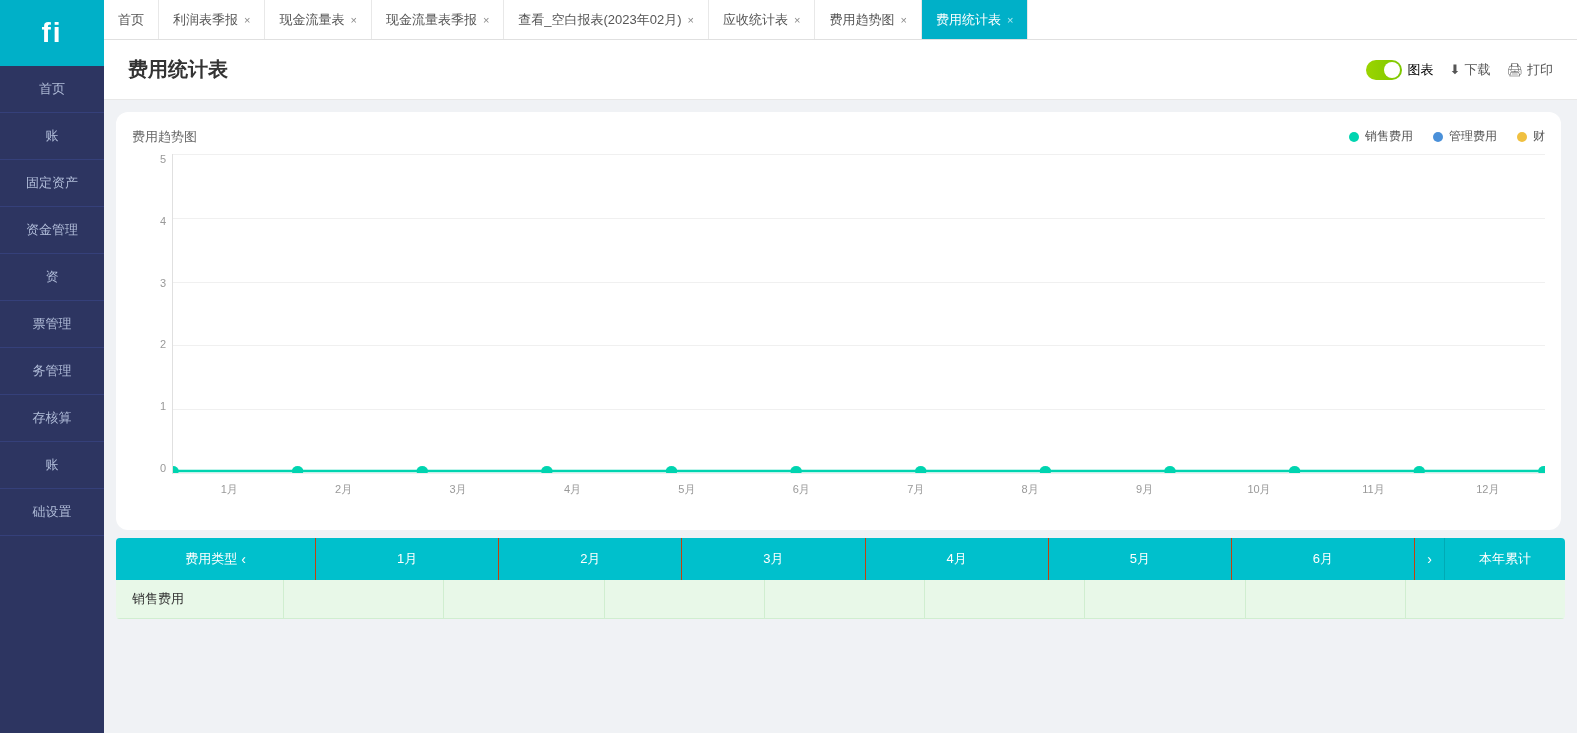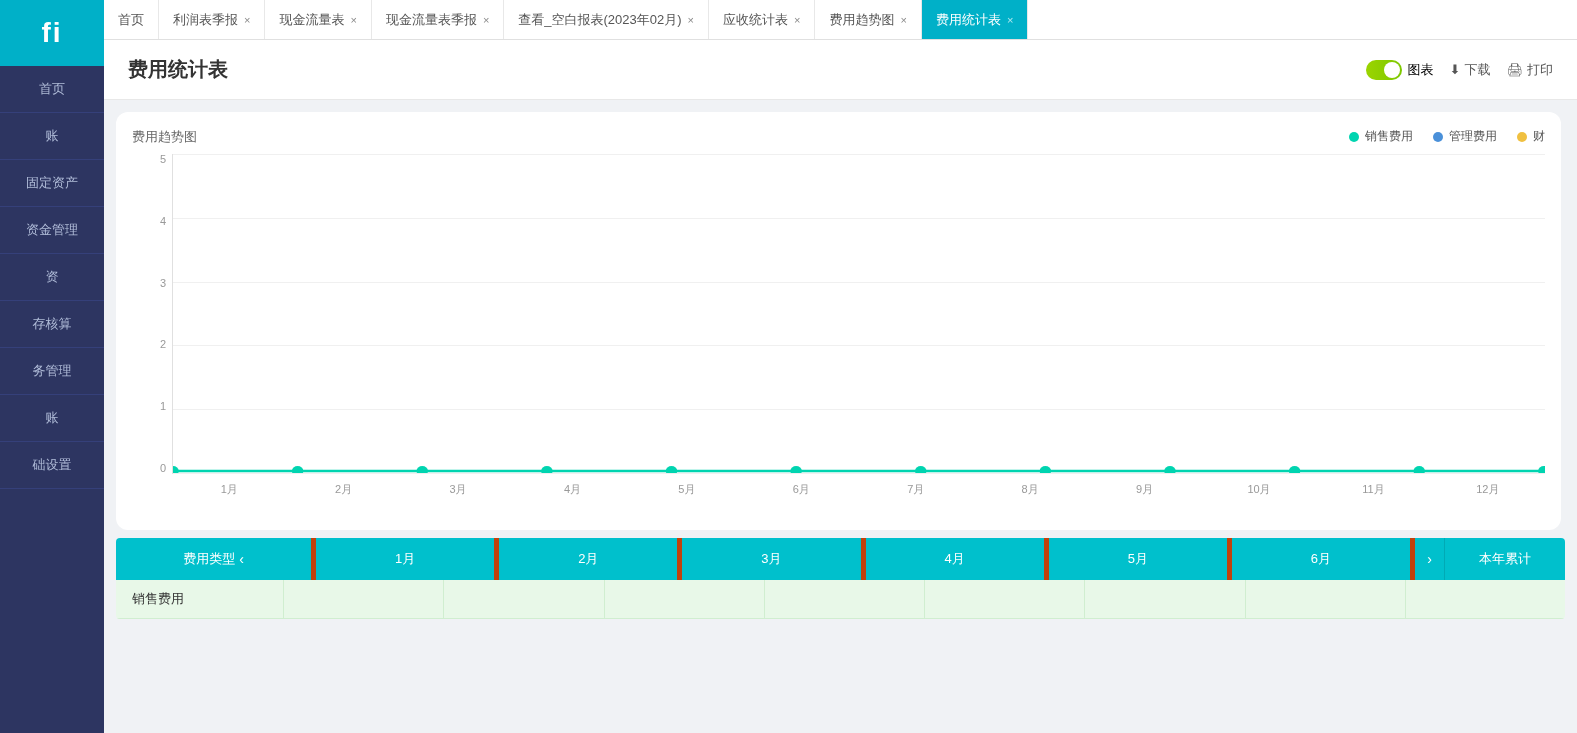--- a/index.html
+++ b/index.html
@@ -241,21 +241,21 @@
     .table-header-row {
       display: flex;
       background: #00c0cc;
       color: #fff;
       font-size: 13px;
     }
     .th {
       padding: 12px 8px;
       text-align: center;
       flex-shrink: 0;
-      border-right: 5px solid #c2410c;
+      border-right: 1px solid #c2410c;
       display: flex;
       align-items: center;
       justify-content: center;
       gap: 4px;
     }
     .th-type { width: 200px; }
     .th-month { flex: 1; }
     .th-total { width: 120px; border-right: none; }
     .nav-arrow {
       cursor: pointer;
@@ -282,22 +282,23 @@
 </head>
 <body>
 
 <div class="sidebar">
   <div class="sidebar-logo">fi</div>
   <div class="sidebar-item">首页</div>
   <div class="sidebar-item">账</div>
   <div class="sidebar-item">固定资产</div>
   <div class="sidebar-item">资金管理</div>
   <div class="sidebar-item">资</div>
+  <div class="sidebar-item">票管理</div>
+  <div class="sidebar-item">务管理</div>
   <div class="sidebar-item">存核算</div>
-  <div class="sidebar-item">务管理</div>
   <div class="sidebar-item">账</div>
   <div class="sidebar-item">础设置</div>
 </div>
 
 <div class="main">
 
   <div class="tab-bar">
     <div class="tab">
       <span>首页</span>
     </div>

